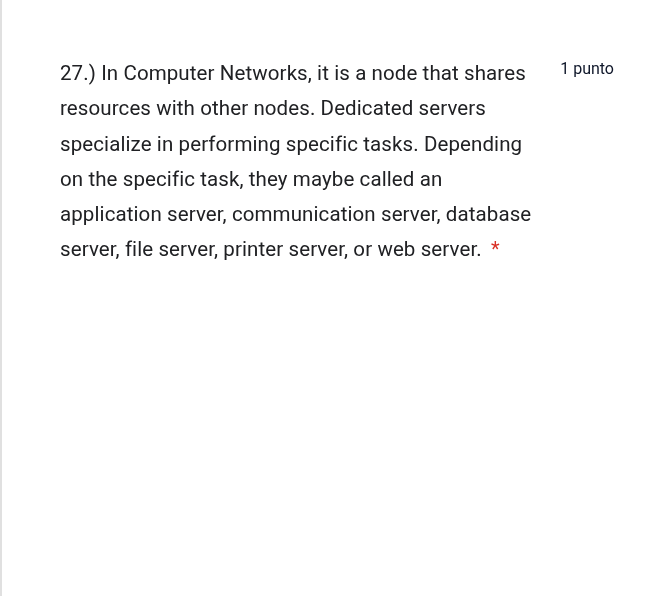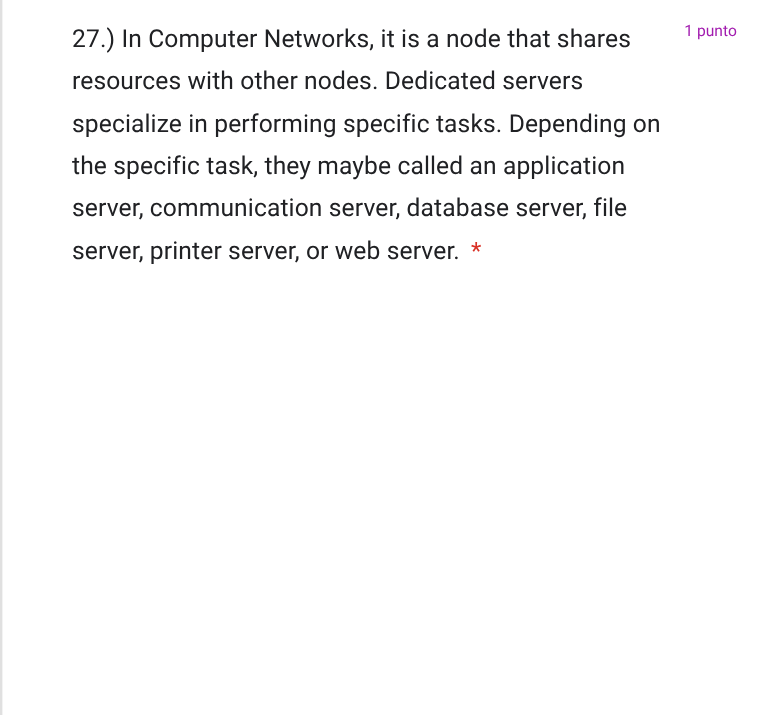--- a/index.html
+++ b/index.html
@@ -16,41 +16,41 @@
     }
     .left-border {
       position: absolute;
       left: 0;
       top: 0;
       bottom: 0;
       width: 2px;
       background: #e0e0e0;
     }
     .content {
-      padding: 16px 32px 36px 60px;
+      padding: 56px 32px 36px 60px;
       display: flex;
       align-items: flex-start;
       gap: 12px;
     }
     .question-text {
       flex: 1;
       font-size: 20.5px;
       line-height: 1.72;
       color: #202124;
       letter-spacing: 0.1px;
     }
     .required-mark {
       color: #d93025;
       font-size: 20px;
       margin-left: 4px;
       line-height: 1.72;
     }
     .points {
-      color: #a21caf;
-      font-size: 13px;
+      color: #0f172a;
+      font-size: 16px;
       white-space: nowrap;
       padding-top: 3px;
     }
   </style>
 </head>
 <body>
 
 <div class="left-border"></div>
 
 <div class="content">

